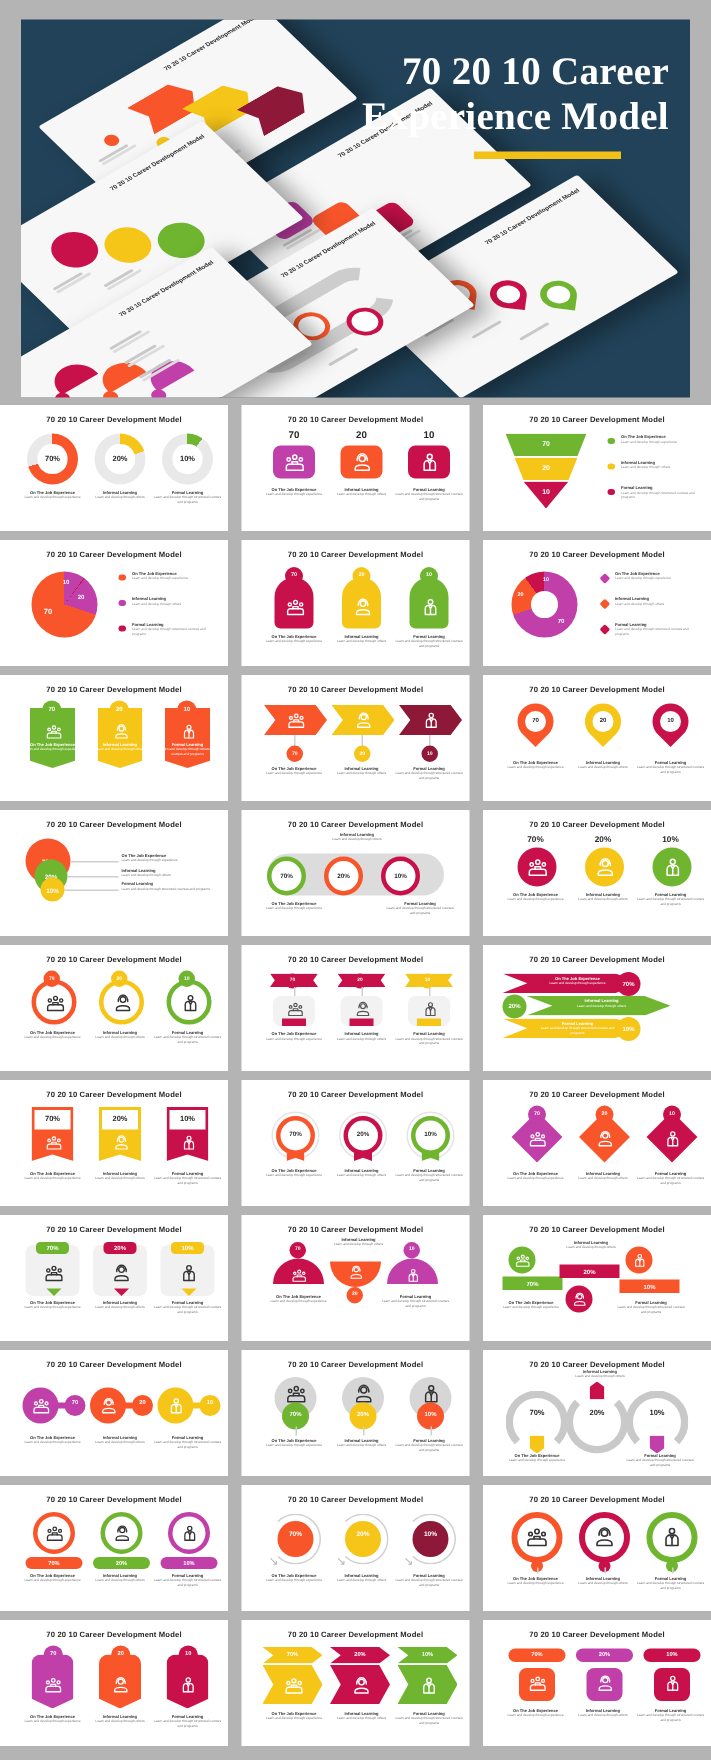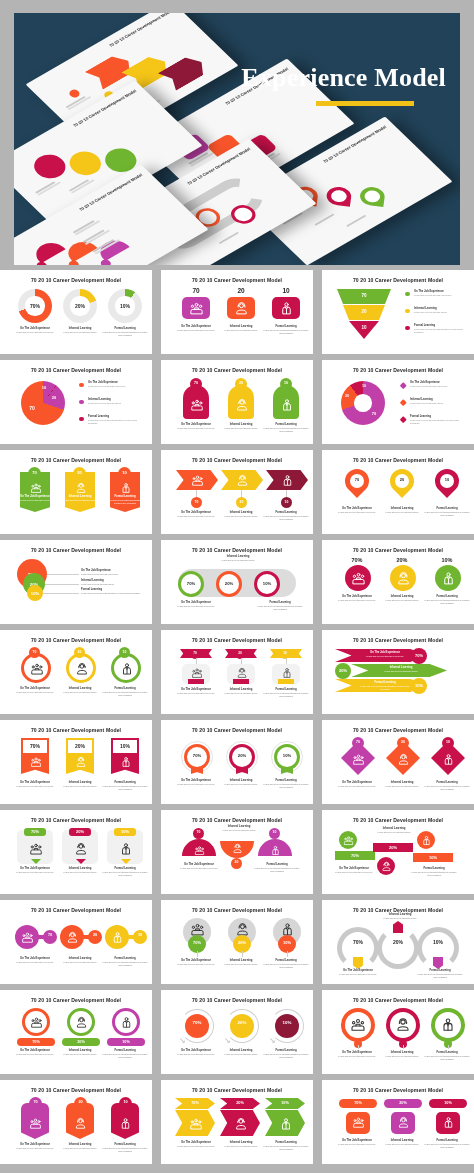--- a/index.html
+++ b/index.html
@@ -222,21 +222,21 @@
             <div class="s-cap" style="left: 62px; top: 22px; width: 24px;"></div>
             <div class="s-cap w2" style="left: 62px; top: 25px; width: 28px;"></div>
             <div style="position: absolute; left: 64px; top: 36px; width: 28px; height: 16px; background: rgb(193, 63, 168); border-radius: 14px 14px 0px 0px;"></div>
             <div class="s-dot" style="left: 58px; top: 50px; width: 9px; height: 9px; background: rgb(193, 63, 168);"></div>
             <div class="s-cap" style="left: 62px; top: 36px; width: 24px;"></div>
             <div class="s-cap w2" style="left: 62px; top: 39px; width: 28px;"></div>
           </div>
         </div>
       </div>
     <div class="hero-title">
-      <br>
+      <span>70 20 10 Career</span><br>
       <span>Experience Model</span>
     </div>
     <div class="hero-rule"></div>
   </div>
 
   <div class="grid" id="grid">
       <div class="slide">
         <div class="slide-title">70 20 10 Career Development Model</div>
         <div class="canvas">
           <div class="donut" style="left: 11px; top: 2px; width: 34px; height: 34px; background: conic-gradient(rgb(249, 85, 43) 0%, rgb(249, 85, 43) 70%, rgb(233, 233, 233) 70%, rgb(233, 233, 233) 100%); --t: 26%;">

